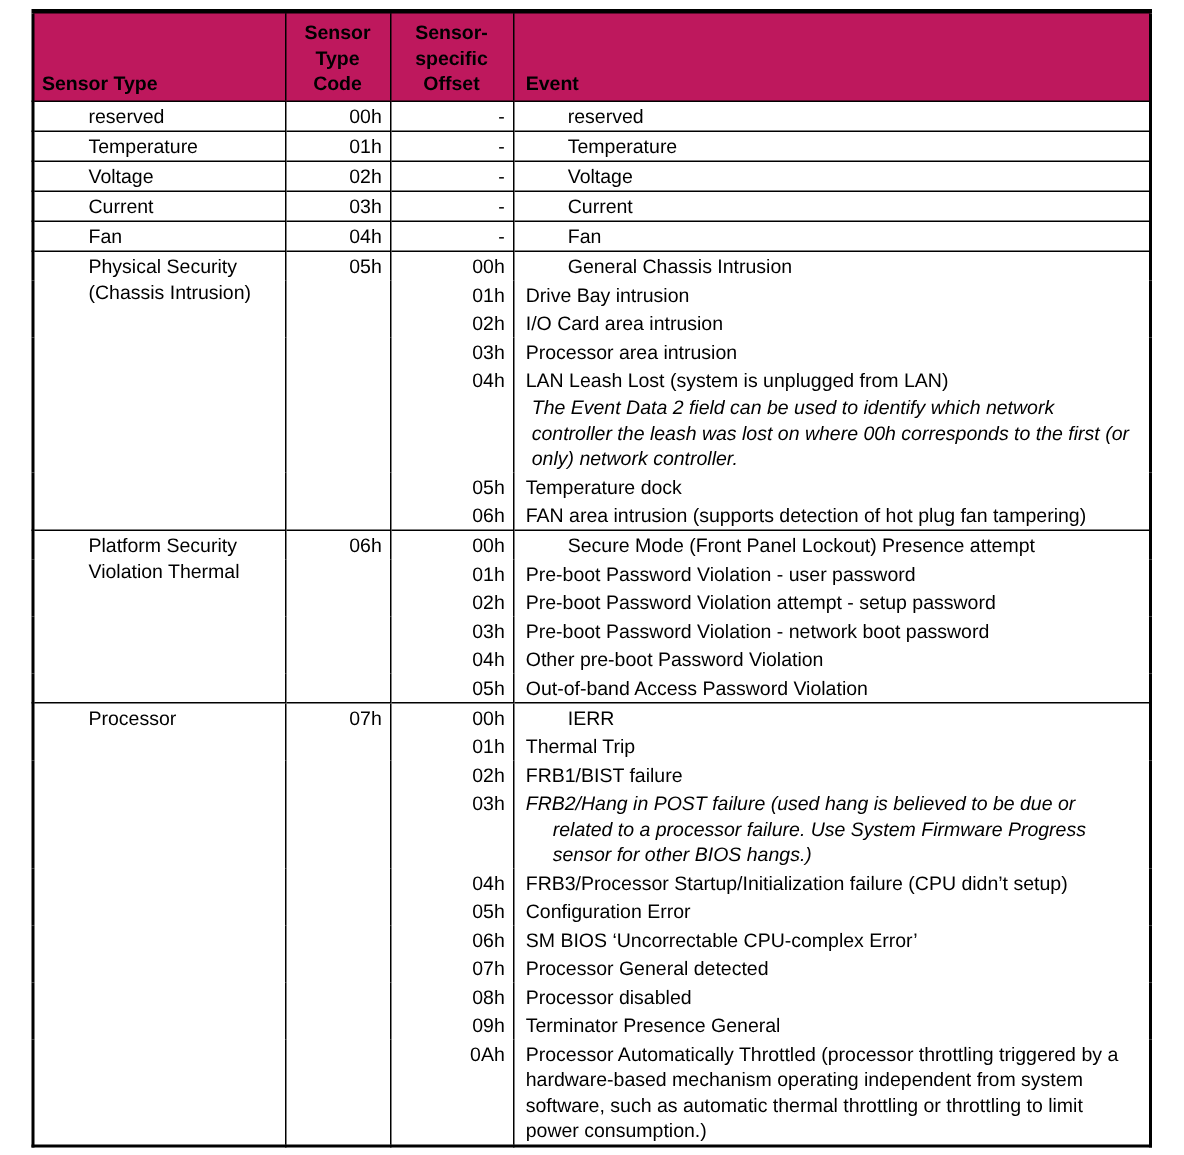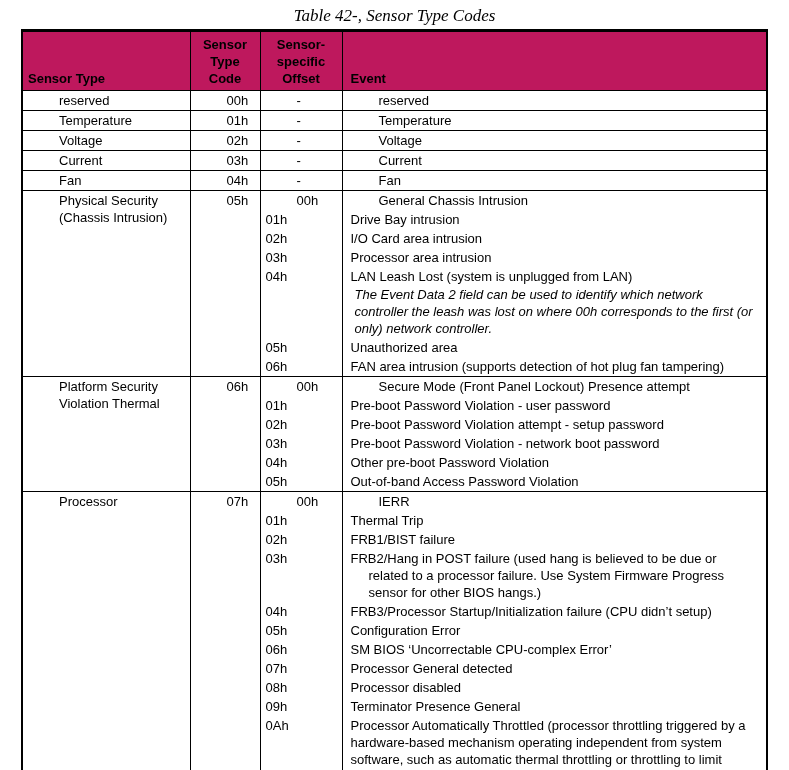--- a/index.html
+++ b/index.html
@@ -43,38 +43,38 @@
     border-bottom: 1px solid #000;
     font-weight: bold;
     vertical-align: bottom;
     padding: 4px 5px 3px 5px;
     text-align: left;
   }
   thead th.col-code, thead th.col-offset { text-align: center; }
   thead th.col-event { padding-left: 8px; }
   td { padding: 1px 5px; }
   td.col-type { padding-left: 6px; }
-  td.col-code, td.col-offset { text-align: left; }
+  td.col-code, td.col-offset { text-align: right; }
   td.col-event { padding-left: 8px; padding-right: 8px; }
   tr.group-start td { border-top: 1px solid #000; padding-left: 36px; }
   .event-text.hang {
     padding-left: 18px;
     text-indent: -18px;
+    font-style: italic;
   }
   .note {
     font-style: italic;
     margin-left: 4px;
     margin-top: 1px;
   }
 </style>
 </head>
 <body>
 
 <div class="page">
-  <div class="title">Table 42-, Sensor Type Codes</div>
   <table class="sensor-table">
     <colgroup>
       <col style="width:168px">
       <col style="width:70px">
       <col style="width:82px">
       <col>
     </colgroup>
     <thead>
       <tr>
         <th class="col-type">Sensor Type</th>
@@ -153,21 +153,21 @@
         <tr>
           <td class="col-offset">04h</td>
           <td class="col-event">
             <div class="event-text">LAN Leash Lost (system is unplugged from LAN)</div>
             <div class="note">The Event Data 2 field can be used to identify which network controller the leash was lost on where 00h corresponds to the first (or only) network controller.</div>
           </td>
         </tr>
         <tr>
           <td class="col-offset">05h</td>
           <td class="col-event">
-            <div class="event-text">Unauthorized area</div>
+            <div class="event-text">Temperature dock</div>
           </td>
         </tr>
         <tr>
           <td class="col-offset">06h</td>
           <td class="col-event">
             <div class="event-text">FAN area intrusion (supports detection of hot plug fan tampering)</div>
           </td>
         </tr>
         <tr class="group-start">
           <td class="col-type" rowspan="6">Platform Security Violation Thermal</td>

